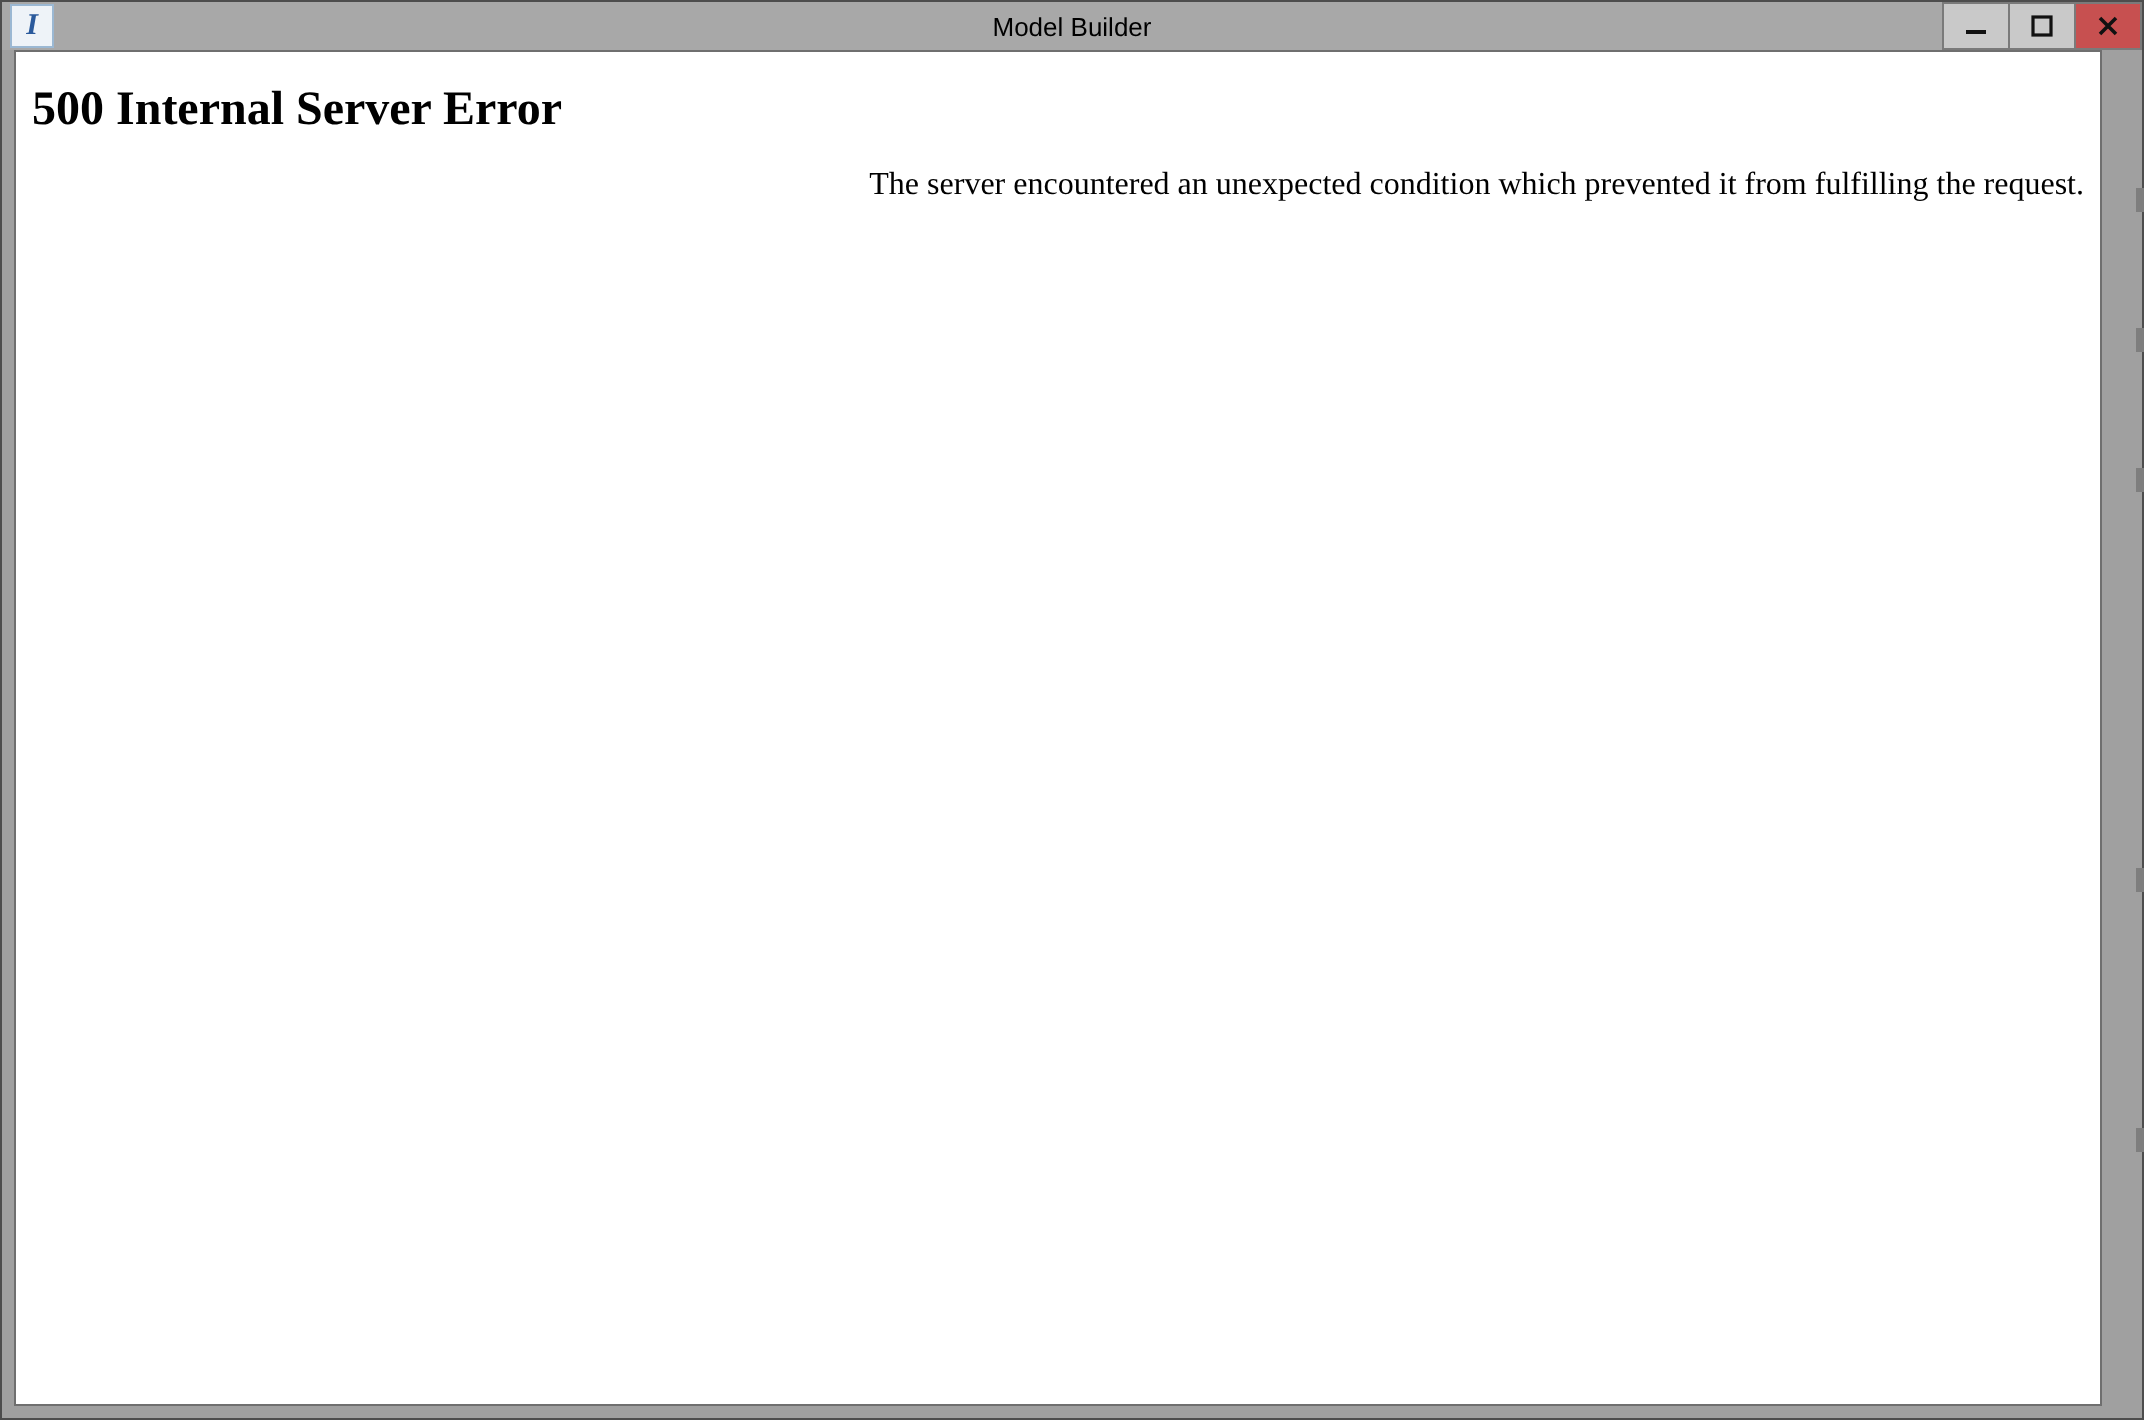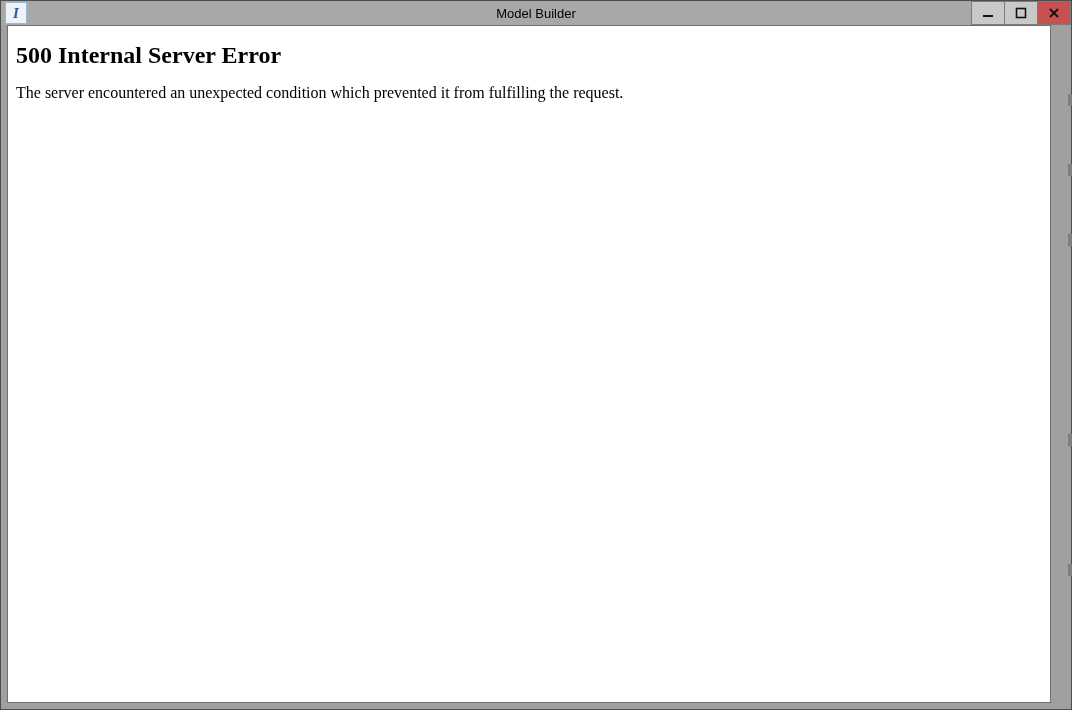--- a/index.html
+++ b/index.html
@@ -100,20 +100,21 @@
       margin:6px 0 14px 0;
       font-size:24px;
       font-weight:bold;
       color:#000;
     }
     .error-body{
       margin:0;
       font-size:16px;
       color:#000;
       line-height:1.3;
+      text-align:right;
     }
     .sidegrip{
       position:absolute;
       right:0;
       top:24px;
       bottom:0;
       width:6px;
       pointer-events:none;
     }
     .grip-mark{

